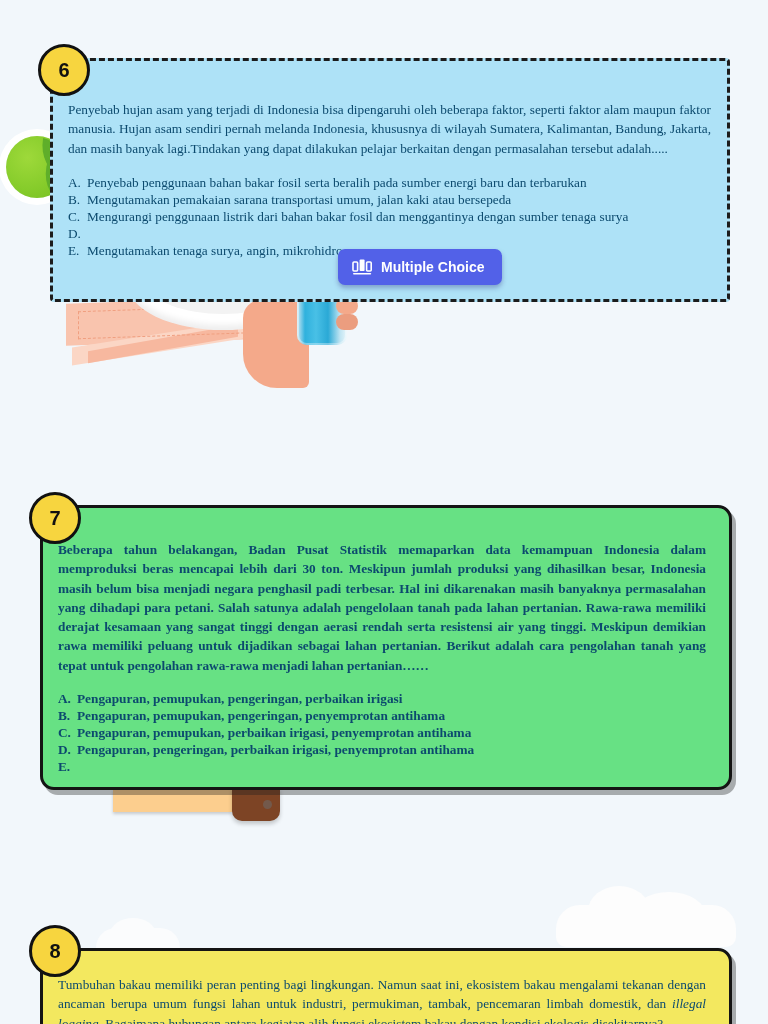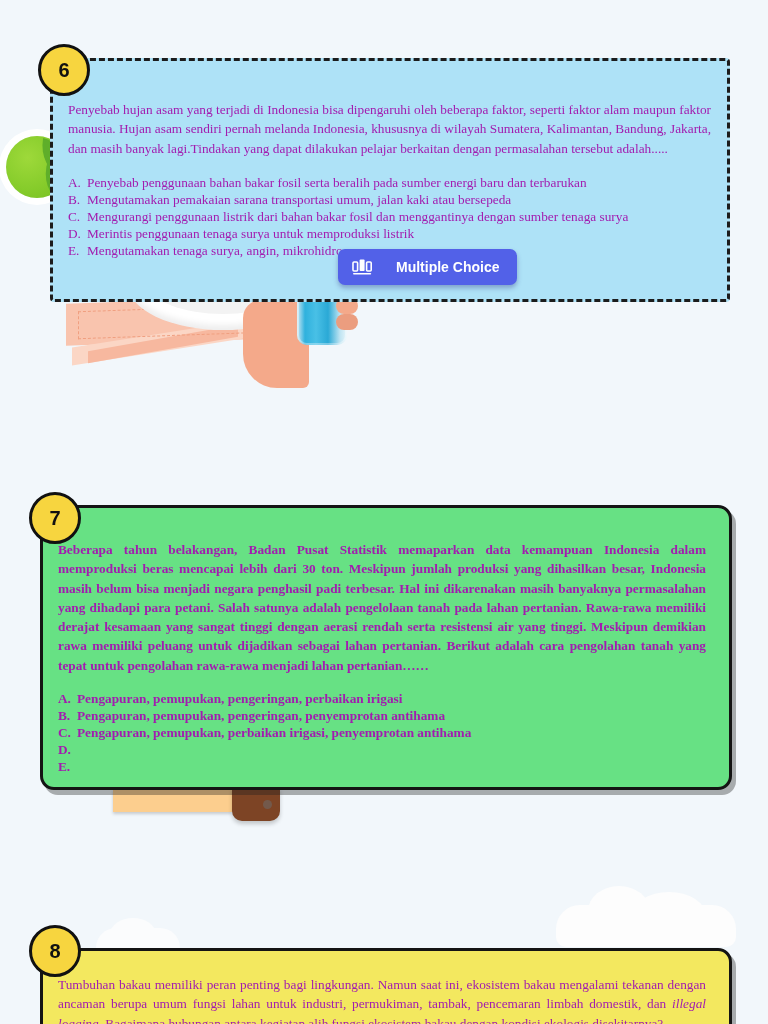--- a/index.html
+++ b/index.html
@@ -194,21 +194,21 @@
     font-weight: 700;
     color: #111111;
     z-index: 5;
   }
   .badge-6 { left: 38px; top: 44px; }
   .badge-7 { left: 29px; top: 492px; }
   .badge-8 { left: 29px; top: 925px; }
 
   .q-body {
     position: absolute;
-    color: #a21caf;
+    color: #0c4a6e;
   }
   .q-text {
     text-align: justify;
     font-size: 13.3px;
     line-height: 1.45;
     margin: 0;
   }
   .q-options {
     margin: 0;
     padding: 0;
@@ -226,21 +226,21 @@
   .body-6 .q-options { margin-top: 16px; }
   .body-7 { left: 58px; top: 540px; width: 648px; font-weight: bold; }
   .body-7 .q-options { margin-top: 15px; }
   .body-8 { left: 58px; top: 975px; width: 648px; }
 
   .mc-btn {
     position: absolute;
     left: 338px; top: 249px;
     display: inline-flex;
     align-items: center;
-    gap: 23px;
+    gap: 8px;
     padding: 9px 18px 9px 14px;
     background: #5261e8;
     color: #ffffff;
     border: none;
     border-radius: 7px;
     font-family: "Liberation Sans", sans-serif;
     font-size: 14px;
     font-weight: 700;
     box-shadow: 0 3px 5px rgba(40,40,120,0.35);
     cursor: pointer;
@@ -296,21 +296,20 @@
       <li>
         <span class="opt-letter">B.</span>
         <span>Mengutamakan pemakaian sarana transportasi umum, jalan kaki atau bersepeda</span>
       </li>
       <li>
         <span class="opt-letter">C.</span>
         <span>Mengurangi penggunaan listrik dari bahan bakar fosil dan menggantinya dengan sumber tenaga surya</span>
       </li>
       <li>
         <span class="opt-letter">D.</span>
-        <span>Merintis penggunaan tenaga surya untuk memproduksi listrik</span>
       </li>
       <li>
         <span class="opt-letter">E.</span>
         <span>Mengutamakan tenaga surya, angin, mikrohidro</span>
       </li>
     </ul>
   </div>
 
   <button class="mc-btn">
     <span class="mc-icon">
@@ -337,20 +336,21 @@
       <li>
         <span class="opt-letter">B.</span>
         <span>Pengapuran, pemupukan, pengeringan, penyemprotan antihama</span>
       </li>
       <li>
         <span class="opt-letter">C.</span>
         <span>Pengapuran, pemupukan, perbaikan irigasi, penyemprotan antihama</span>
       </li>
       <li>
         <span class="opt-letter">D.</span>
+        <span>Pengapuran, pengeringan, perbaikan irigasi, penyemprotan antihama</span>
       </li>
       <li>
         <span class="opt-letter">E.</span>
       </li>
     </ul>
   </div>
 
   <div class="card card-8"></div>
   <div class="badge badge-8">8</div>
 

